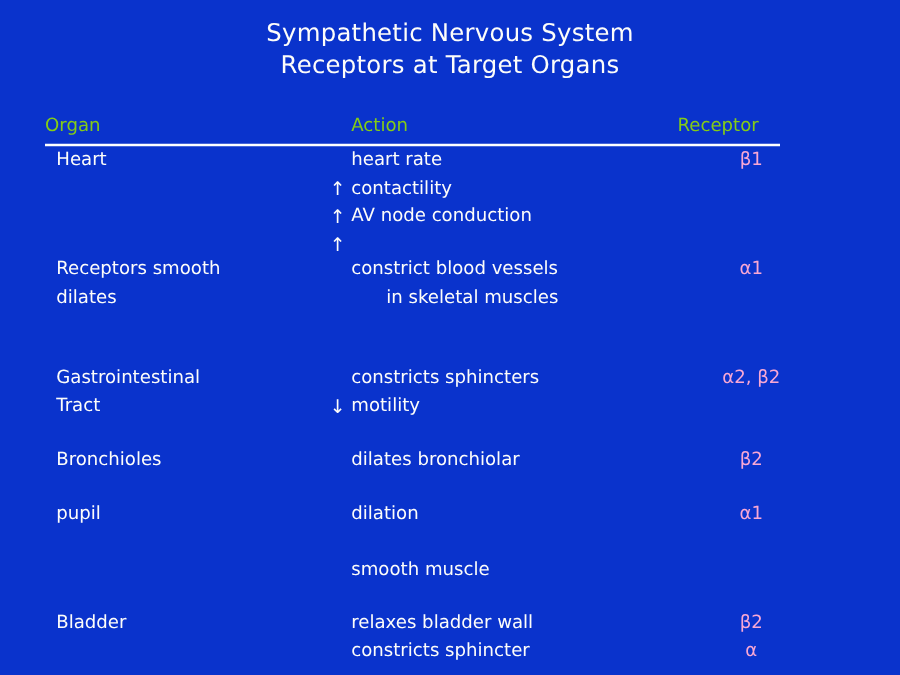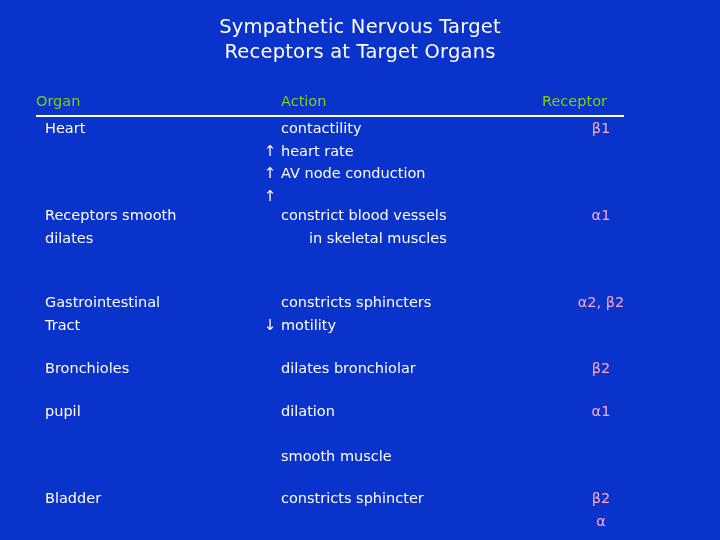--- a/index.html
+++ b/index.html
@@ -106,21 +106,21 @@
   }
   .line { display: block; white-space: nowrap; }
   .line.blank { visibility: hidden; }
   .line.indent { padding-left: 28px; }
   .greek { font-style: normal; }
 </style>
 </head>
 <body>
 
 <div class="slide-title">
-  <span class="title-line">Sympathetic Nervous Target</span>
+  <span class="title-line">Sympathetic Nervous System</span>
   <span class="title-line">Receptors at Target Organs</span>
 </div>
 
 <div class="receptor-table">
 
   <div class="head-row">
     <span class="head-cell head-organ">Organ</span>
     <span class="head-cell head-action">Action</span>
     <span class="head-cell head-receptor">Receptor</span>
   </div>
@@ -130,22 +130,22 @@
         <div class="col-organ">
           <span class="line">Heart</span>
         </div>
         <div class="col-arrows">
           <span class="line blank">&nbsp;</span>
           <span class="line">↑</span>
           <span class="line">↑</span>
           <span class="line">↑</span>
         </div>
         <div class="col-action">
+          <span class="line">heart rate</span>
           <span class="line">contactility</span>
-          <span class="line">heart rate</span>
           <span class="line"> AV node conduction</span>
           <span class="line blank">&nbsp;</span>
         </div>
         <div class="col-receptor">
           <span class="line greek">β1</span>
         </div>
       </div>
       <div class="data-row" style="height: 85px; margin-top: 2px;">
         <div class="col-organ">
           <span class="line">Receptors smooth</span>
@@ -198,20 +198,21 @@
         </div>
         <div class="col-receptor">
           <span class="line greek">α1</span>
         </div>
       </div>
       <div class="data-row" style="height: 50px; margin-top: 17px;">
         <div class="col-organ">
           <span class="line">Bladder</span>
         </div>
         <div class="col-action">
+          <span class="line">relaxes bladder wall</span>
           <span class="line">constricts sphincter</span>
         </div>
         <div class="col-receptor">
           <span class="line greek">β2</span>
           <span class="line greek">α</span>
         </div>
       </div>
     </div>
 
 </div>

